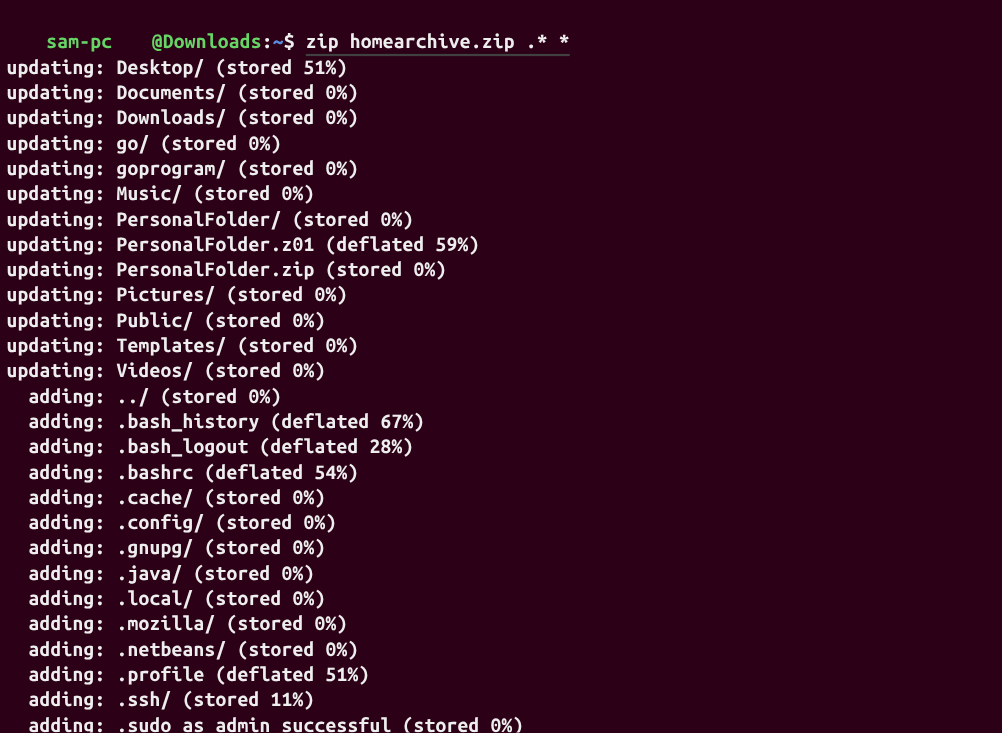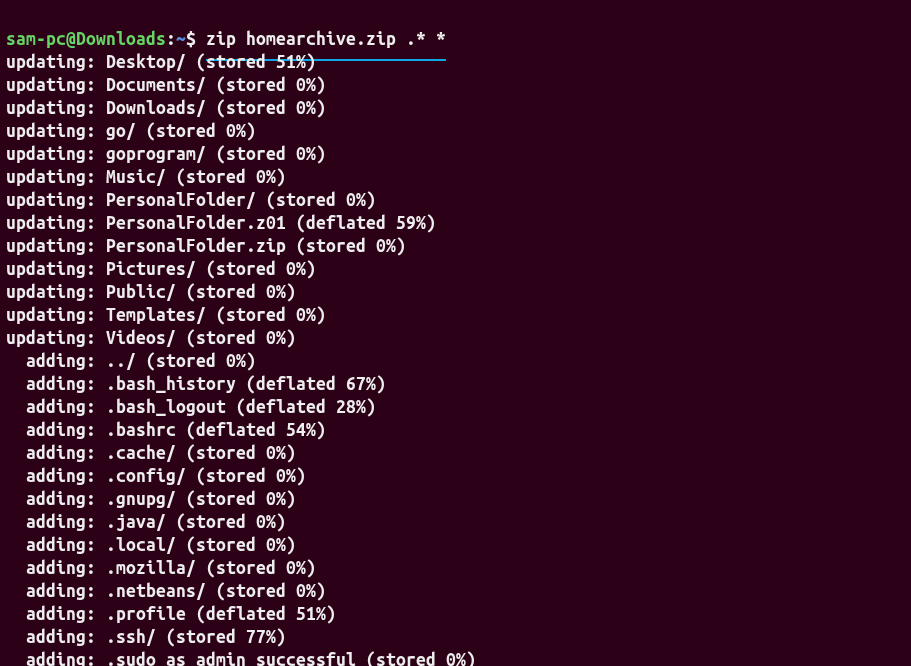--- a/index.html
+++ b/index.html
@@ -11,28 +11,28 @@
     line-height: 23px;
     color: #eeeeee;
     width: 911px;
     height: 666px;
     box-sizing: border-box;
     overflow: hidden;
     font-weight: 600;
     letter-spacing: 0.2px;
   }
   .line { white-space: pre; }
-  .user { color: #66d566; }
+  .user { color: #66d566; margin-left: 36px; }
   .host { color: #66d566; }
   .path { color: #5a8de0; }
   .plain { color: #eeeeee; }
   .cmd {
     color: #eeeeee;
-    border-bottom: 2px solid #0ea5e9;
-    padding-bottom: 11px;
+    border-bottom: 2px solid #404040;
+    padding-bottom: 1px;
   }
 </style>
 </head>
 <body>
 
 <div class="line">
 <span class="user">sam-pc</span><span class="user">@</span><span class="host">Downloads</span><span class="plain">:</span><span class="path">~</span><span class="plain">$</span><span class="plain"> </span><span class="cmd">zip homearchive.zip .* *</span>
 </div>
 
 <div id="output">
@@ -54,15 +54,15 @@
     <div class="line plain">  adding: .bash_logout (deflated 28%)</div>
     <div class="line plain">  adding: .bashrc (deflated 54%)</div>
     <div class="line plain">  adding: .cache/ (stored 0%)</div>
     <div class="line plain">  adding: .config/ (stored 0%)</div>
     <div class="line plain">  adding: .gnupg/ (stored 0%)</div>
     <div class="line plain">  adding: .java/ (stored 0%)</div>
     <div class="line plain">  adding: .local/ (stored 0%)</div>
     <div class="line plain">  adding: .mozilla/ (stored 0%)</div>
     <div class="line plain">  adding: .netbeans/ (stored 0%)</div>
     <div class="line plain">  adding: .profile (deflated 51%)</div>
-    <div class="line plain">  adding: .ssh/ (stored 77%)</div>
+    <div class="line plain">  adding: .ssh/ (stored 11%)</div>
     <div class="line plain">  adding: .sudo_as_admin_successful (stored 0%)</div>
   </div>
 
 </body></html>

